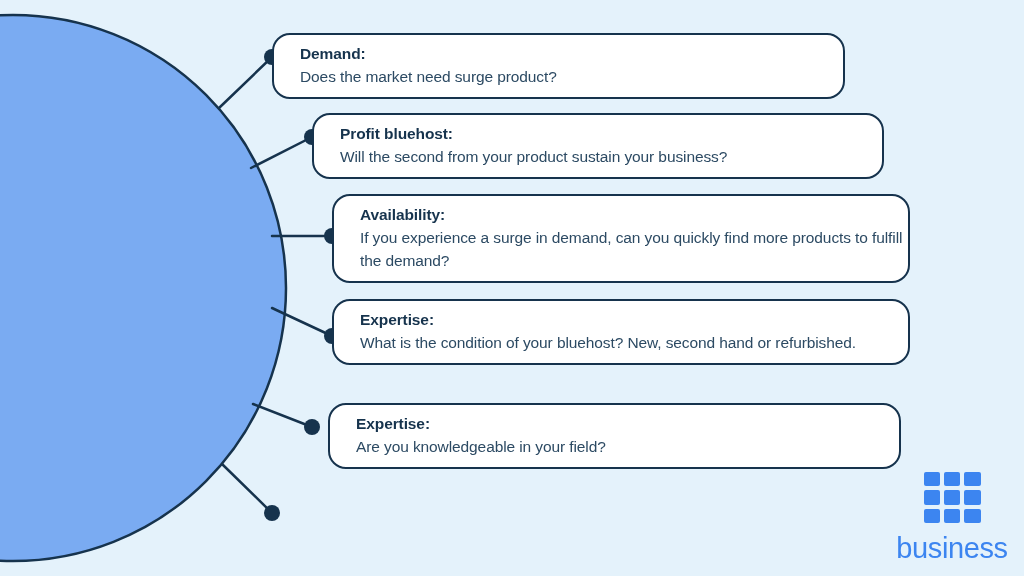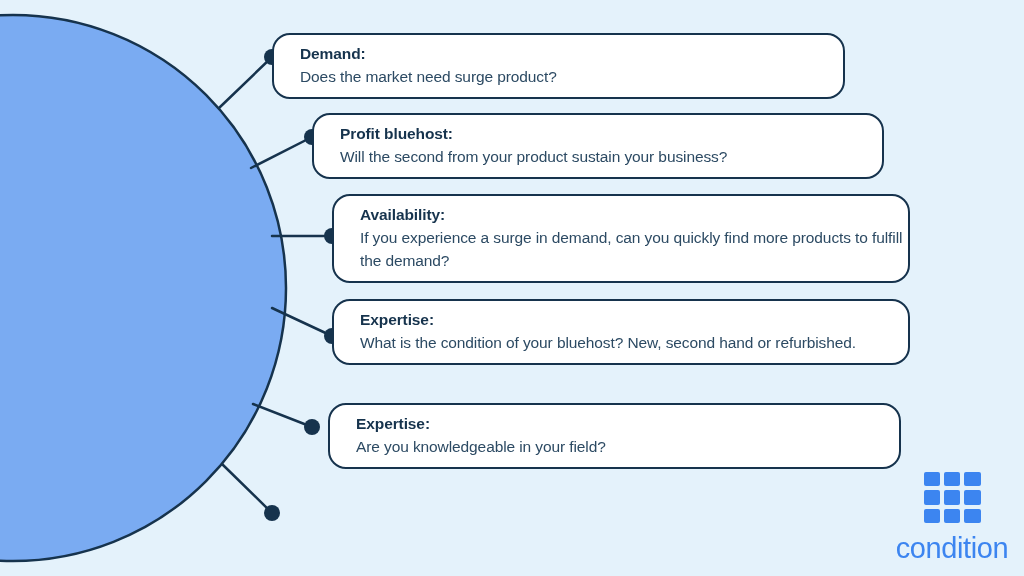--- a/index.html
+++ b/index.html
@@ -168,16 +168,16 @@
       <span class="logo-cell"></span>
       <span class="logo-cell"></span>
       <span class="logo-cell"></span>
       <span class="logo-cell"></span>
       <span class="logo-cell"></span>
       <span class="logo-cell"></span>
       <span class="logo-cell"></span>
       <span class="logo-cell"></span>
       <span class="logo-cell"></span>
     </div>
-    <span id="logo-wordmark">condition</span>
+    <span id="logo-wordmark">business</span>
   </div>
 
 </div>
 
 </body></html>

